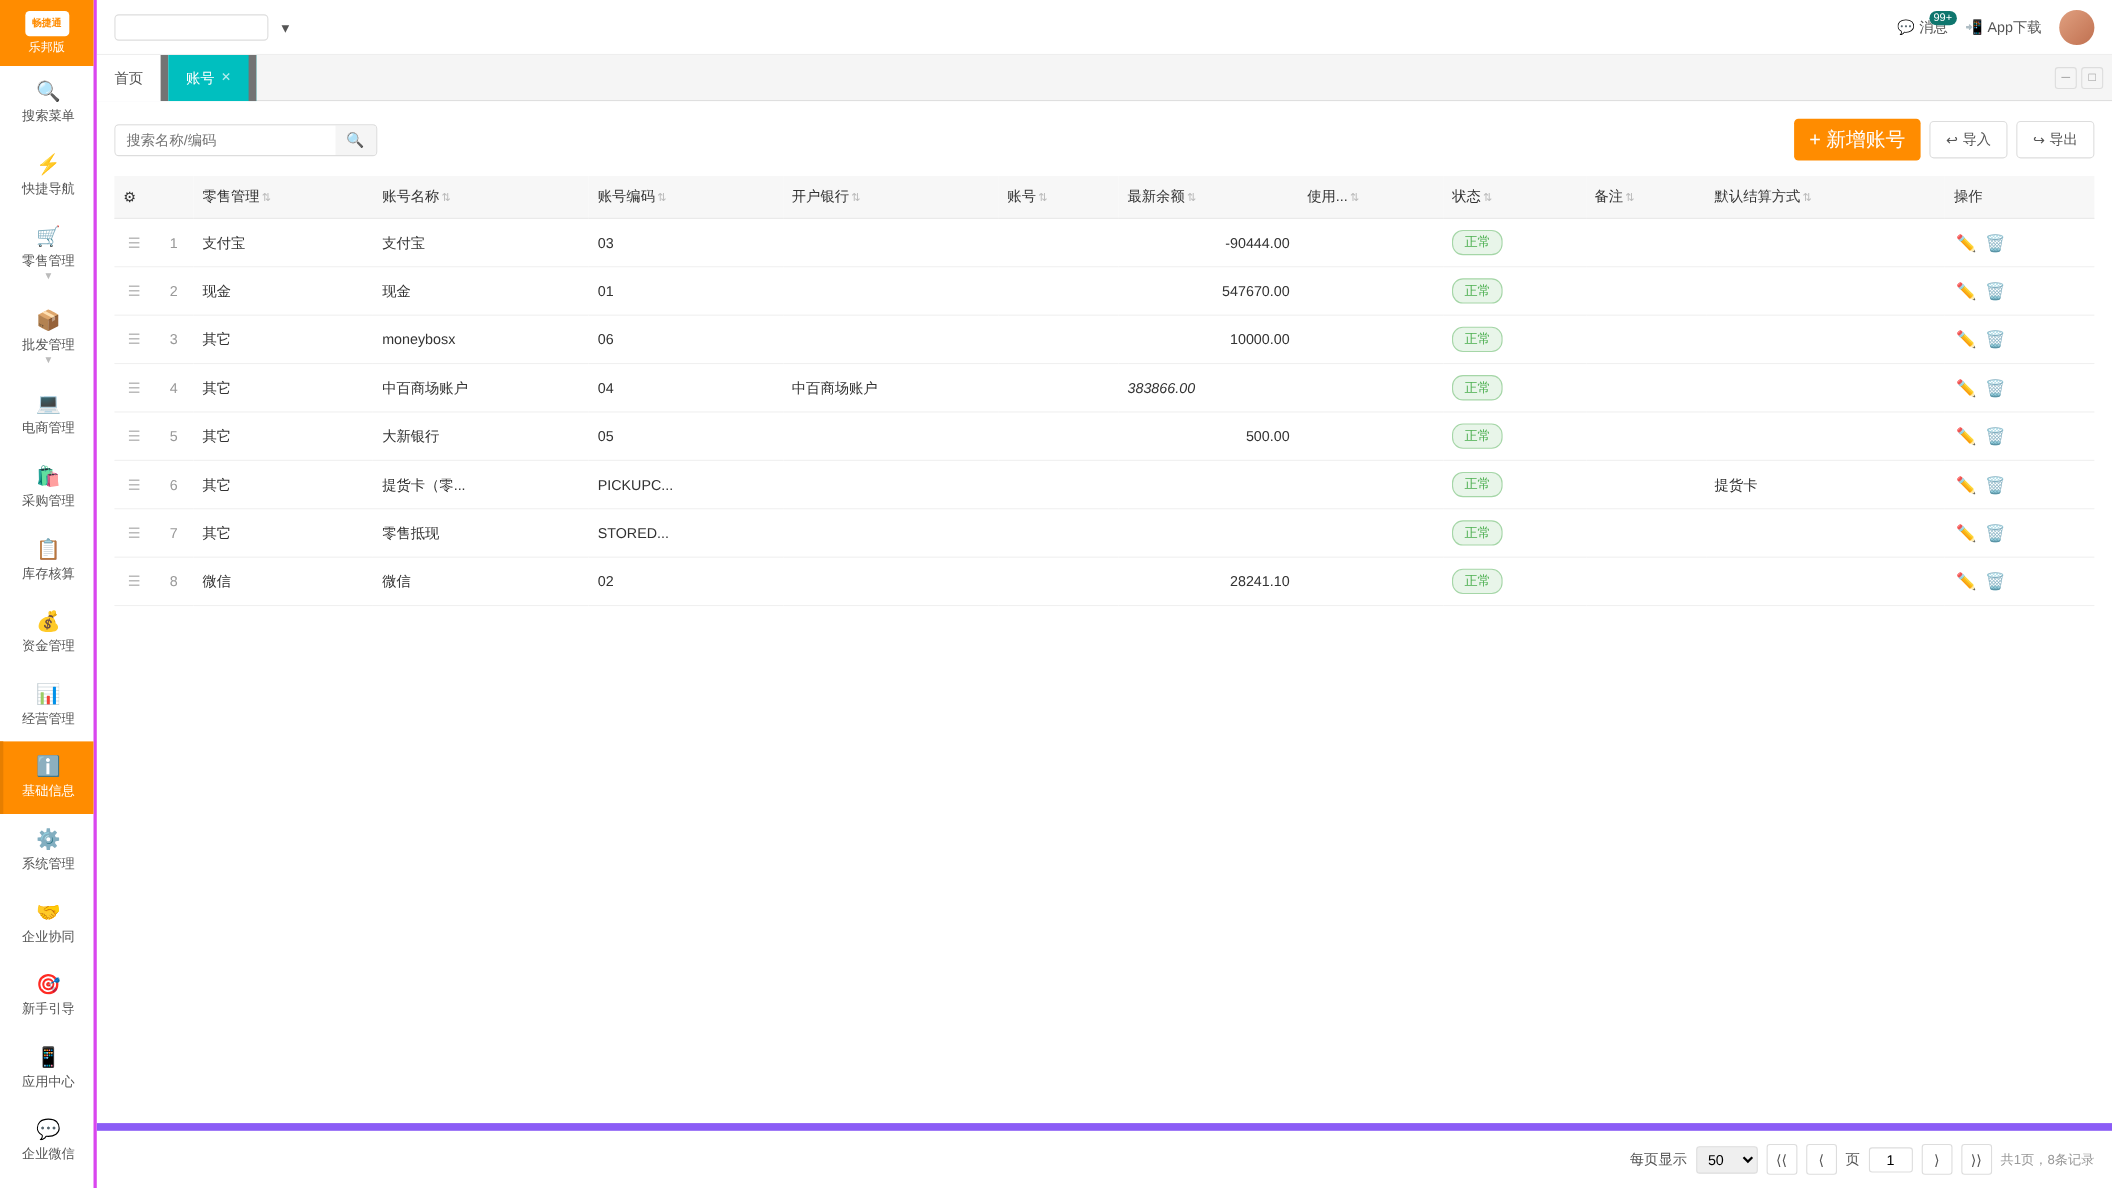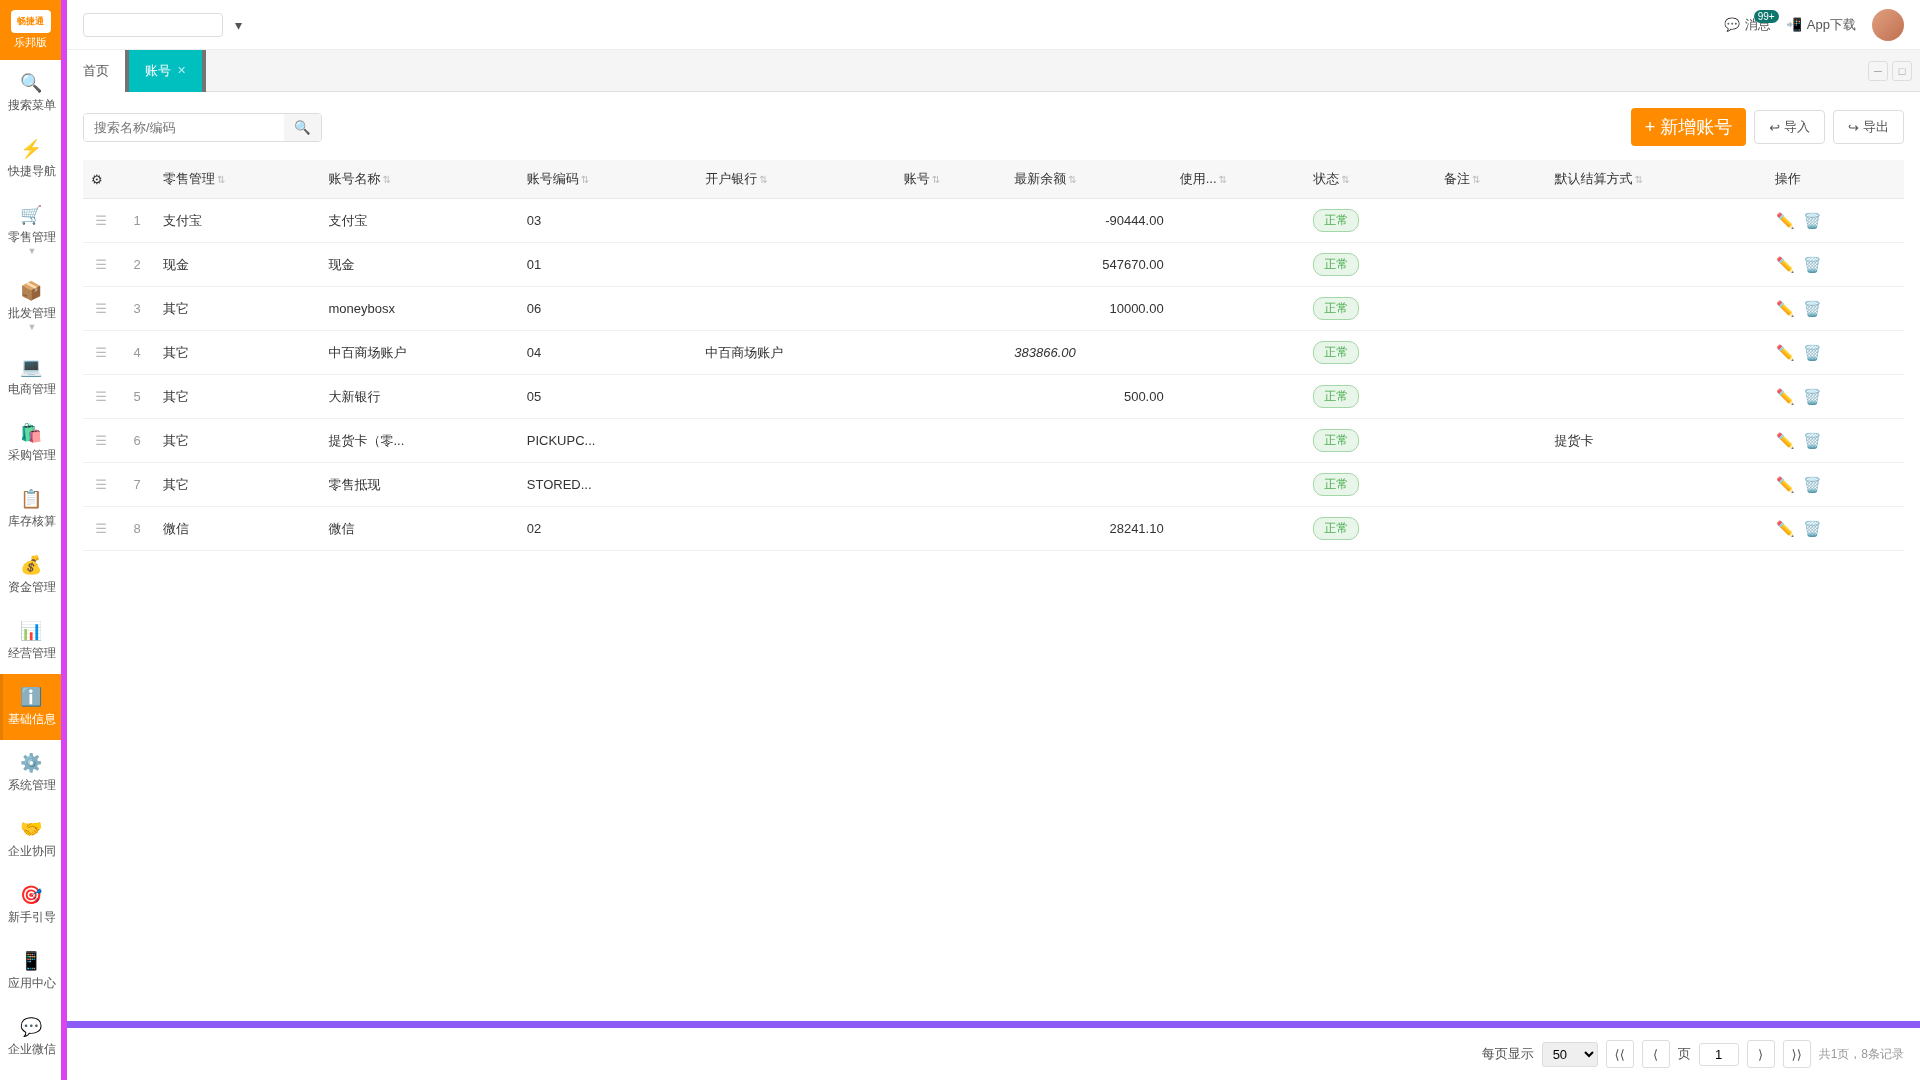--- a/index.html
+++ b/index.html
@@ -1,19 +1,19 @@
 <!DOCTYPE html>
 <html><head>
   <meta charset="utf-8">
   <style>
     * { margin: 0; padding: 0; box-sizing: border-box; }
     body { font-family: 'Microsoft YaHei', Arial, sans-serif; font-size: 13px; background: #f0f2f5; display: flex; height: 1080px; width: 1920px; overflow: hidden; }
 
     
-    .sidebar { width: 67px; background: #fff; display: flex; flex-direction: column; align-items: center; border-right: 6px solid #d946ef; flex-shrink: 0; }
+    .sidebar { width: 88px; background: #fff; display: flex; flex-direction: column; align-items: center; border-right: 3px solid #d946ef; flex-shrink: 0; }
     .sidebar-logo { width: 100%; background: #ff8c00; padding: 10px; display: flex; flex-direction: column; align-items: center; justify-content: center; height: 60px; }
     .sidebar-logo-icon { width: 40px; height: 30px; background: #fff; border-radius: 4px; display: flex; align-items: center; justify-content: center; font-size: 10px; color: #ff8c00; font-weight: bold; }
     .sidebar-logo-text { color: #fff; font-size: 11px; margin-top: 2px; }
     .sidebar-menu { width: 100%; flex: 1; overflow-y: auto; }
     .sidebar-item { width: 100%; padding: 12px 0; display: flex; flex-direction: column; align-items: center; cursor: pointer; color: #555; font-size: 12px; border-left: 3px solid transparent; }
     .sidebar-item.active { background: #ff8c00; color: #fff; border-left-color: #e67e00; }
     .sidebar-item .icon { font-size: 18px; margin-bottom: 3px; }
 
     
     .main-container { flex: 1; display: flex; flex-direction: column; overflow: hidden; }
@@ -22,21 +22,21 @@
     .topbar-search { border: 1px solid #ddd; border-radius: 4px; padding: 4px 10px; font-size: 12px; width: 140px; outline: none; }
     .topbar-dropdown { color: #555; cursor: pointer; font-size: 14px; }
     .topbar-right { display: flex; align-items: center; gap: 16px; }
     .topbar-msg { position: relative; cursor: pointer; display: flex; align-items: center; gap: 4px; color: #555; font-size: 13px; }
     .badge { position: absolute; top: -6px; right: -8px; background: #0f766e; color: #fff; border-radius: 8px; font-size: 10px; padding: 1px 4px; }
     .topbar-download { display: flex; align-items: center; gap: 4px; color: #555; font-size: 13px; cursor: pointer; }
     .topbar-avatar { width: 32px; height: 32px; border-radius: 50%; background: #ccc; overflow: hidden; }
 
     
     .tabbar { height: 42px; background: #f5f5f5; display: flex; align-items: center; padding: 0 0; border-bottom: 1px solid #ddd; }
-    .tab { padding: 0 16px; height: 42px; display: flex; align-items: center; gap: 6px; cursor: pointer; font-size: 13px; color: #555; background: #e8e8e8; border-right: 4px solid #737373; }
+    .tab { padding: 0 16px; height: 42px; display: flex; align-items: center; gap: 6px; cursor: pointer; font-size: 13px; color: #555; background: #e8e8e8; border-right: 7px solid #737373; }
     .tab.active { background: #00bfbf; color: #fff; }
     .tab .close-btn { font-size: 11px; cursor: pointer; opacity: 0.7; }
     .tab-home { background: #fff; }
     .tab-window-controls { margin-left: auto; display: flex; align-items: center; gap: 4px; padding-right: 8px; }
     .win-btn { width: 20px; height: 20px; border-radius: 3px; display: flex; align-items: center; justify-content: center; cursor: pointer; color: #999; border: 1px solid #ddd; font-size: 11px; }
 
     
     .content { flex: 1; background: #fff; overflow: auto; padding: 16px; }
     .toolbar { display: flex; align-items: center; justify-content: space-between; margin-bottom: 14px; }
     .search-box { display: flex; align-items: center; border: 1px solid #ddd; border-radius: 4px; overflow: hidden; }

